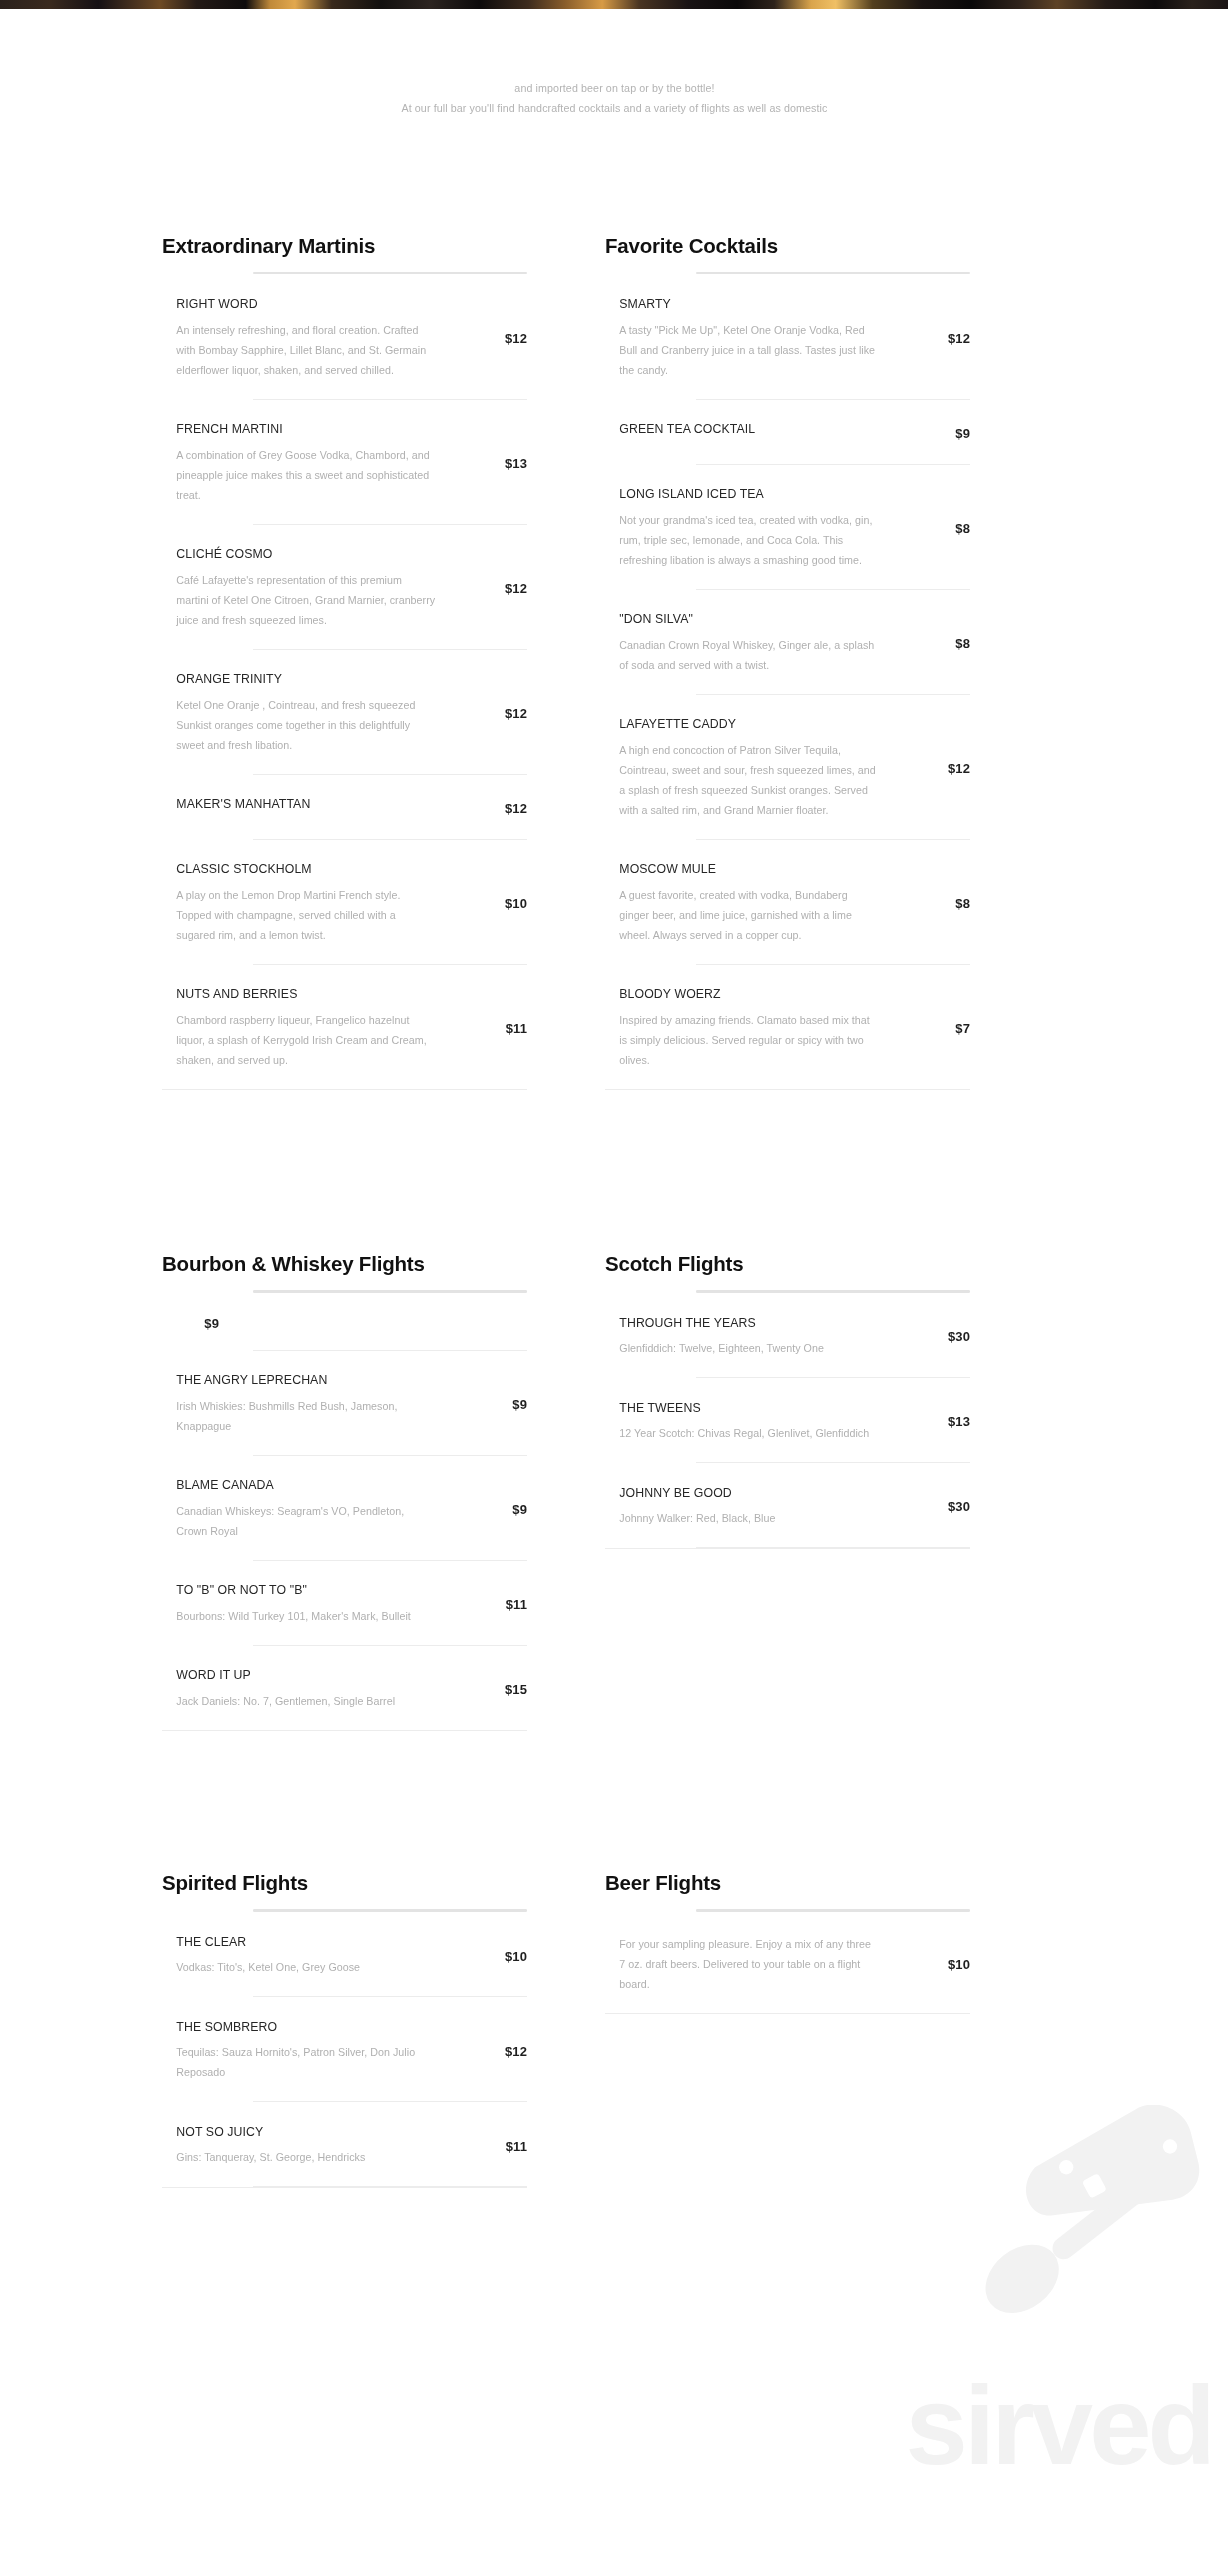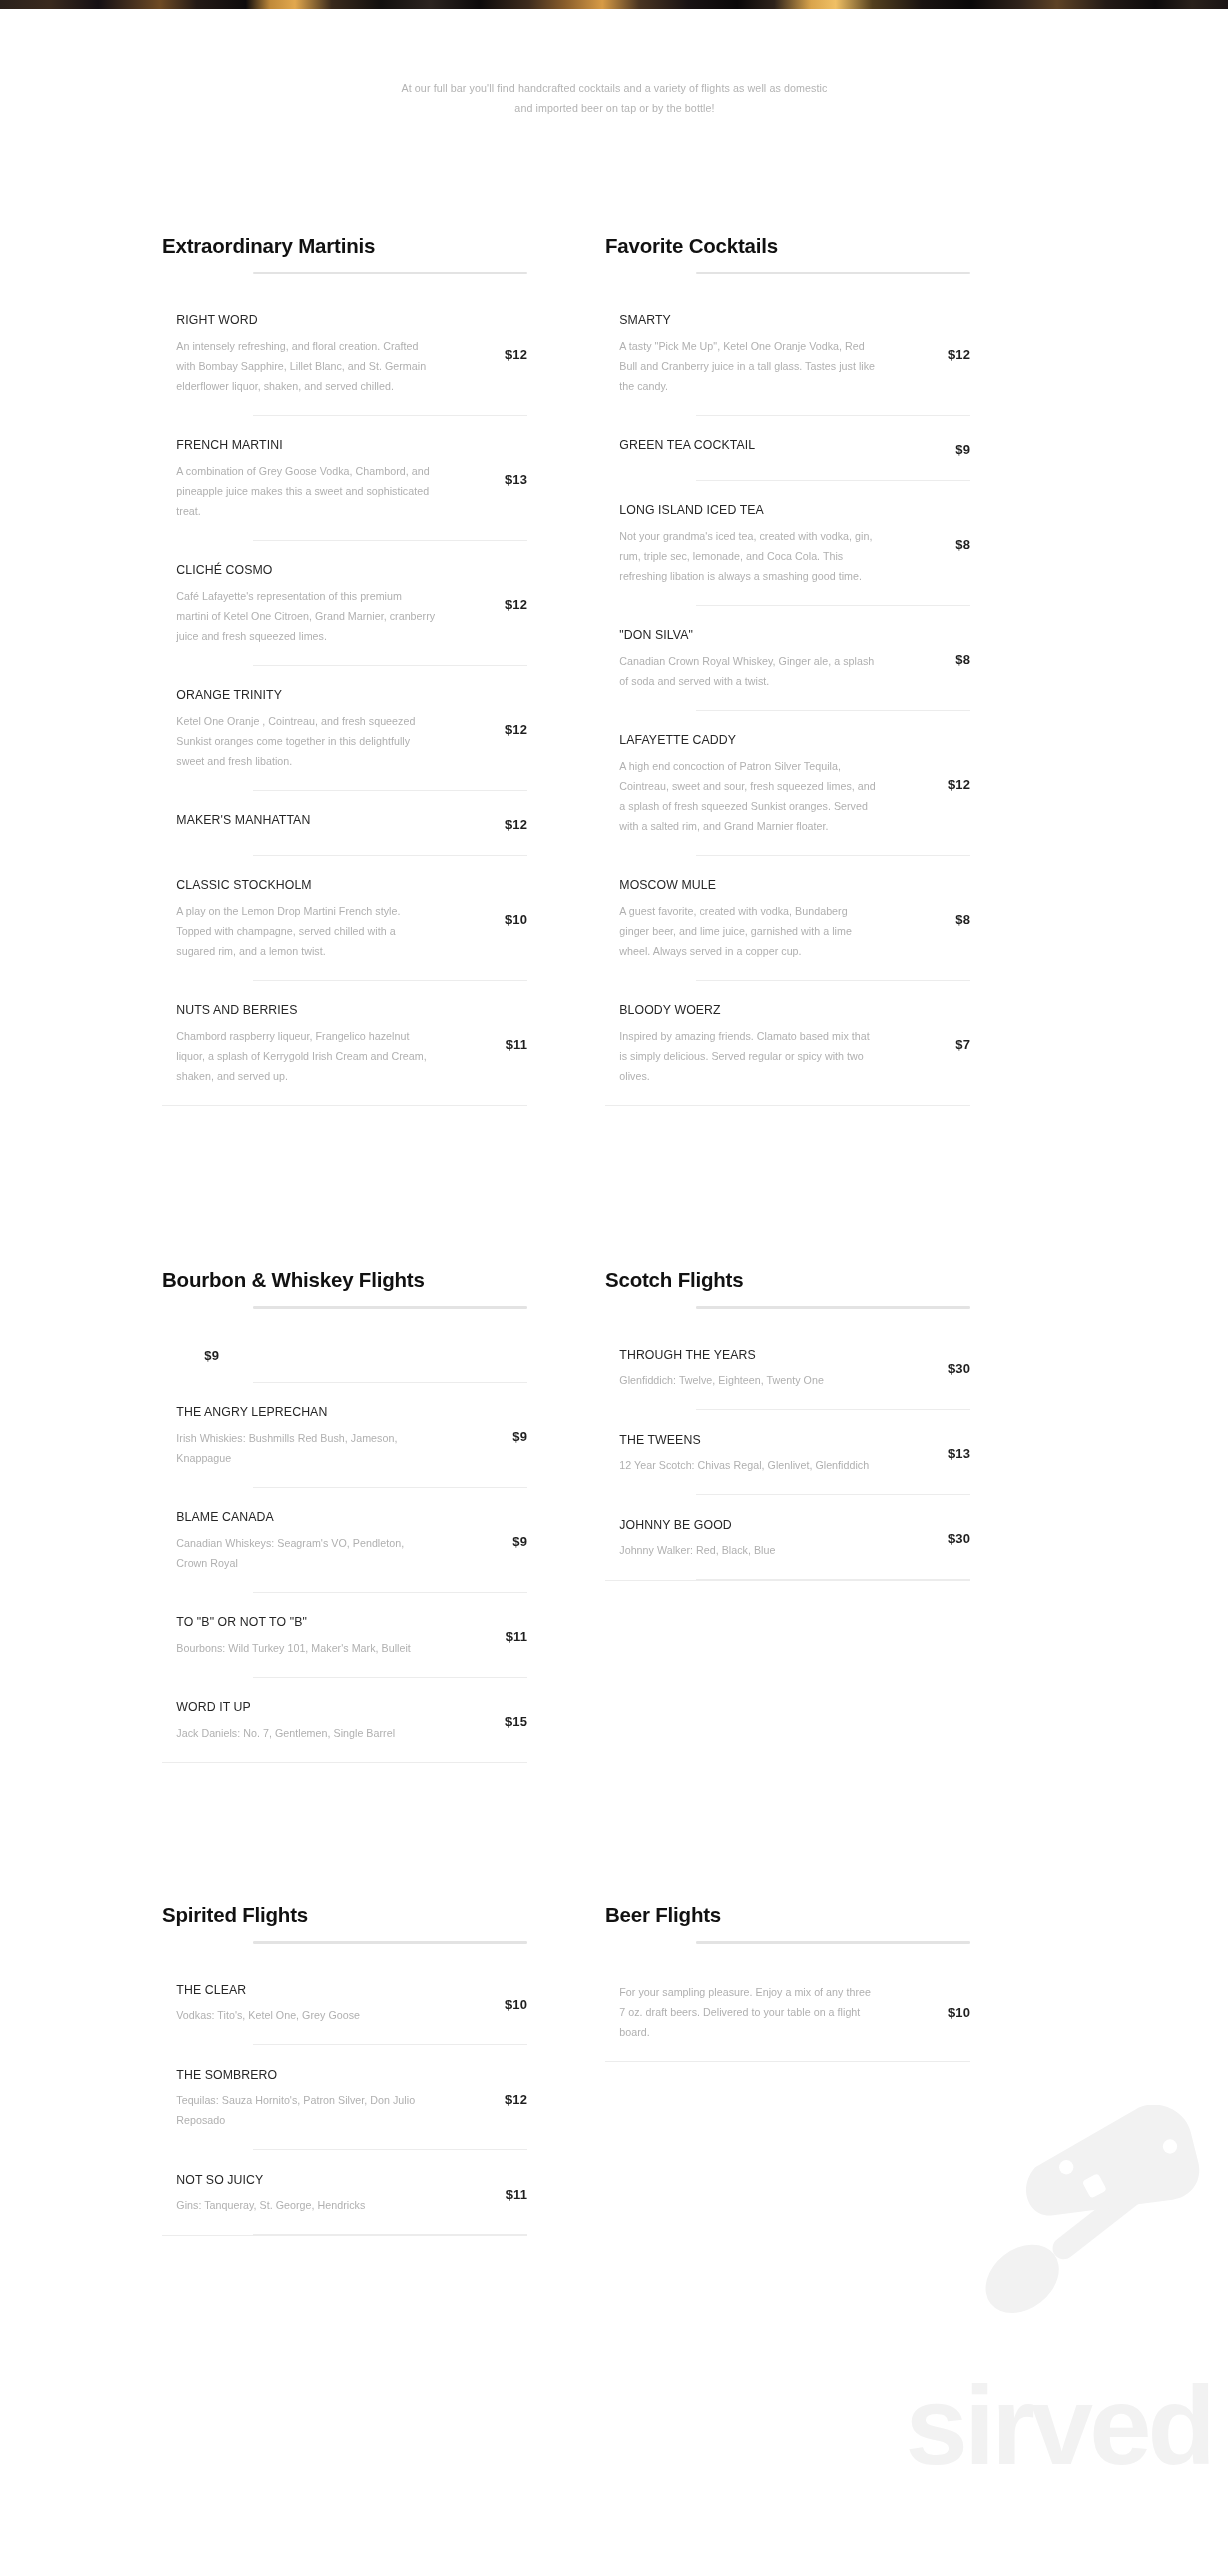--- a/index.html
+++ b/index.html
@@ -79,21 +79,21 @@
   }
 
   .section-rule {
     height: 2.6px;
     background: #e3e3e3;
     margin-left: 91px;
     margin-right: 0px;
     border-radius: 1.3px;
   }
 
-  .items { margin-top: 16px; }
+  .items { margin-top: 0; }
 
   .item {
     display: flex;
     align-items: flex-start;
     padding: 22px 0 19.5px 0;
     border-bottom: 0.6px solid #ececec;
     margin-left: 0;
     position: relative;
   }
   .item:last-child { border-bottom: 0.6px solid #ececec; }
@@ -170,22 +170,22 @@
   }
 
   .menu-wrap, .intro { position: absolute; z-index: 2; }
 </style>
 </head>
 <body>
 
 <div class="hero-strip"></div>
 
 <div class="intro">
+  <span>and imported beer on tap or by the bottle!</span>
   <span>At our full bar you'll find handcrafted cocktails and a variety of flights as well as domestic</span>
-  <span>and imported beer on tap or by the bottle!</span>
 </div>
 
 <div class="watermark">
   <svg class="wm-utensils" viewBox="0 0 420 330" xmlns="http://www.w3.org/2000/svg">
     <g fill="#f2f2f2">
 
       <ellipse cx="120" cy="268" rx="62" ry="46" transform="rotate(-38 120 268)"></ellipse>
       <rect x="160" y="218" width="235" height="34" rx="17" transform="rotate(-38 160 218)"></rect>
 
       <path d="M 140 96 L 300 4 C 330 -10 372 8 380 42 L 392 90 C 398 118 380 142 352 146 L 168 170 C 132 176 110 130 140 96 Z"></path>

